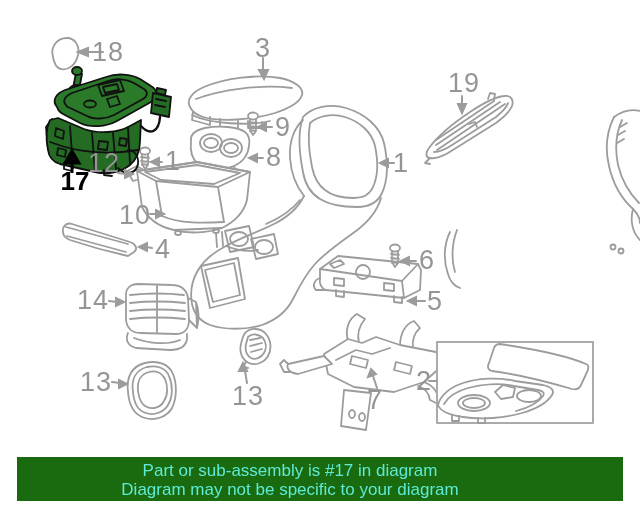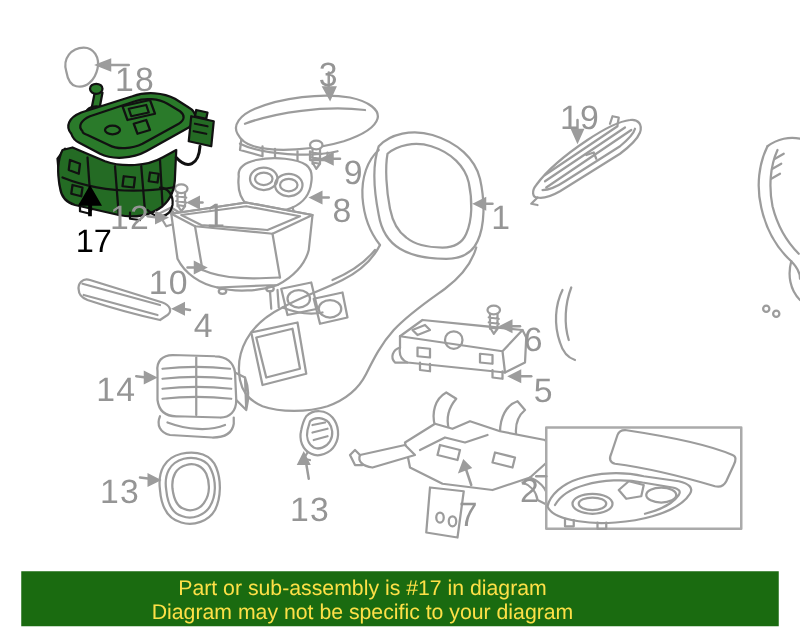--- a/index.html
+++ b/index.html
@@ -1,24 +1,24 @@
 <!DOCTYPE html>
 <html><head>
 <meta charset="utf-8">
 <style>
   html,body{margin:0;padding:0;background:#ffffff;}
   .stage{position:relative;width:640px;height:512px;background:#ffffff;overflow:hidden;
          font-family:"Liberation Sans", sans-serif;}
   .stage svg{position:absolute;left:0;top:0;}
   .num{position:absolute;transform:translate(-50%,-50%);
        font-size:27px;color:#959595;letter-spacing:1px;white-space:nowrap;
-       font-family:"Liberation Sans", sans-serif;margin-top:12px;}
-  .num.hl{color:#000000;font-weight:normal;font-size:26px;letter-spacing:0;}
+       font-family:"Liberation Sans", sans-serif;}
+  .num.hl{color:#000000;font-weight:bold;font-size:26px;letter-spacing:0;}
   .banner{position:absolute;left:17px;top:457px;width:606px;height:44px;
-          background:#1a6b10;color:#fde047;text-align:center;
+          background:#1a6b10;color:#5eead4;text-align:center;
           box-sizing:border-box;padding:4px 60px 0 0;}
   .banner div{font-size:17px;line-height:19px;white-space:nowrap;}
 </style>
 </head>
 <body>
 
 <div class="stage">
 
 <svg width="640" height="512" viewBox="0 0 640 512">
   <g fill="none" stroke="#9c9c9c" stroke-width="1.8" stroke-linejoin="round" stroke-linecap="round">

